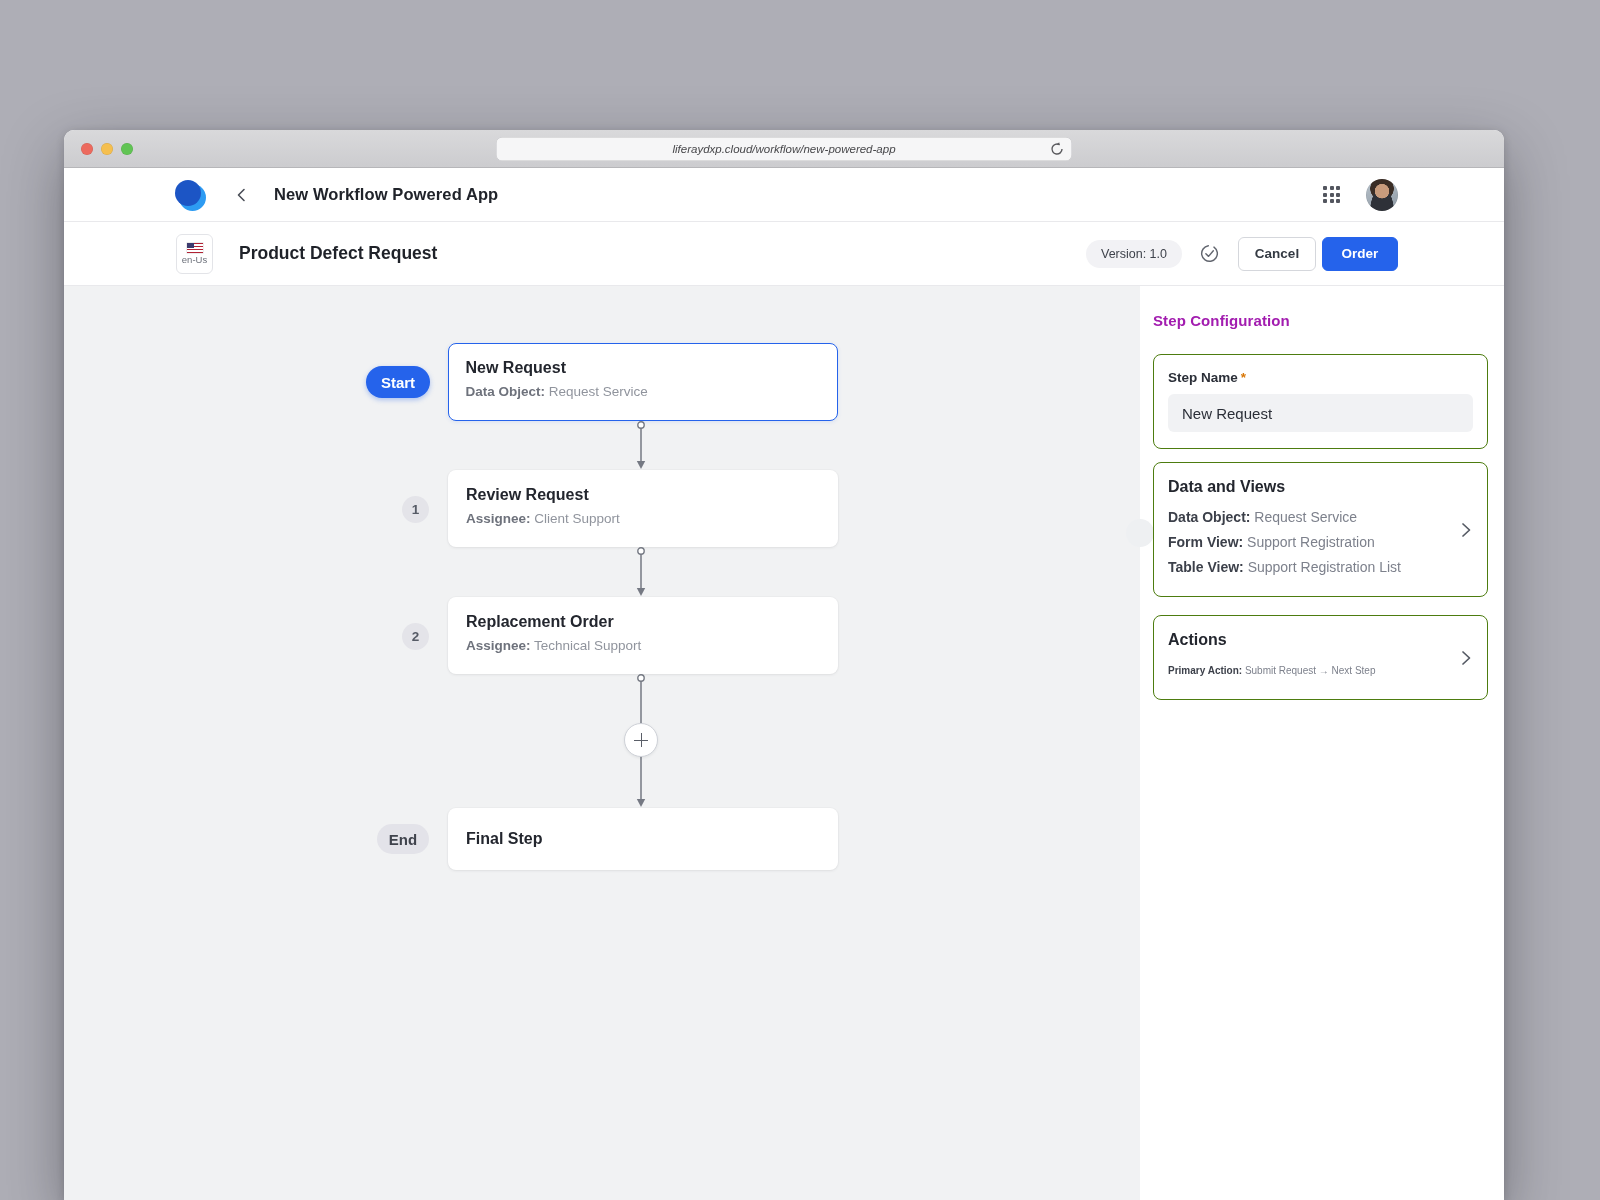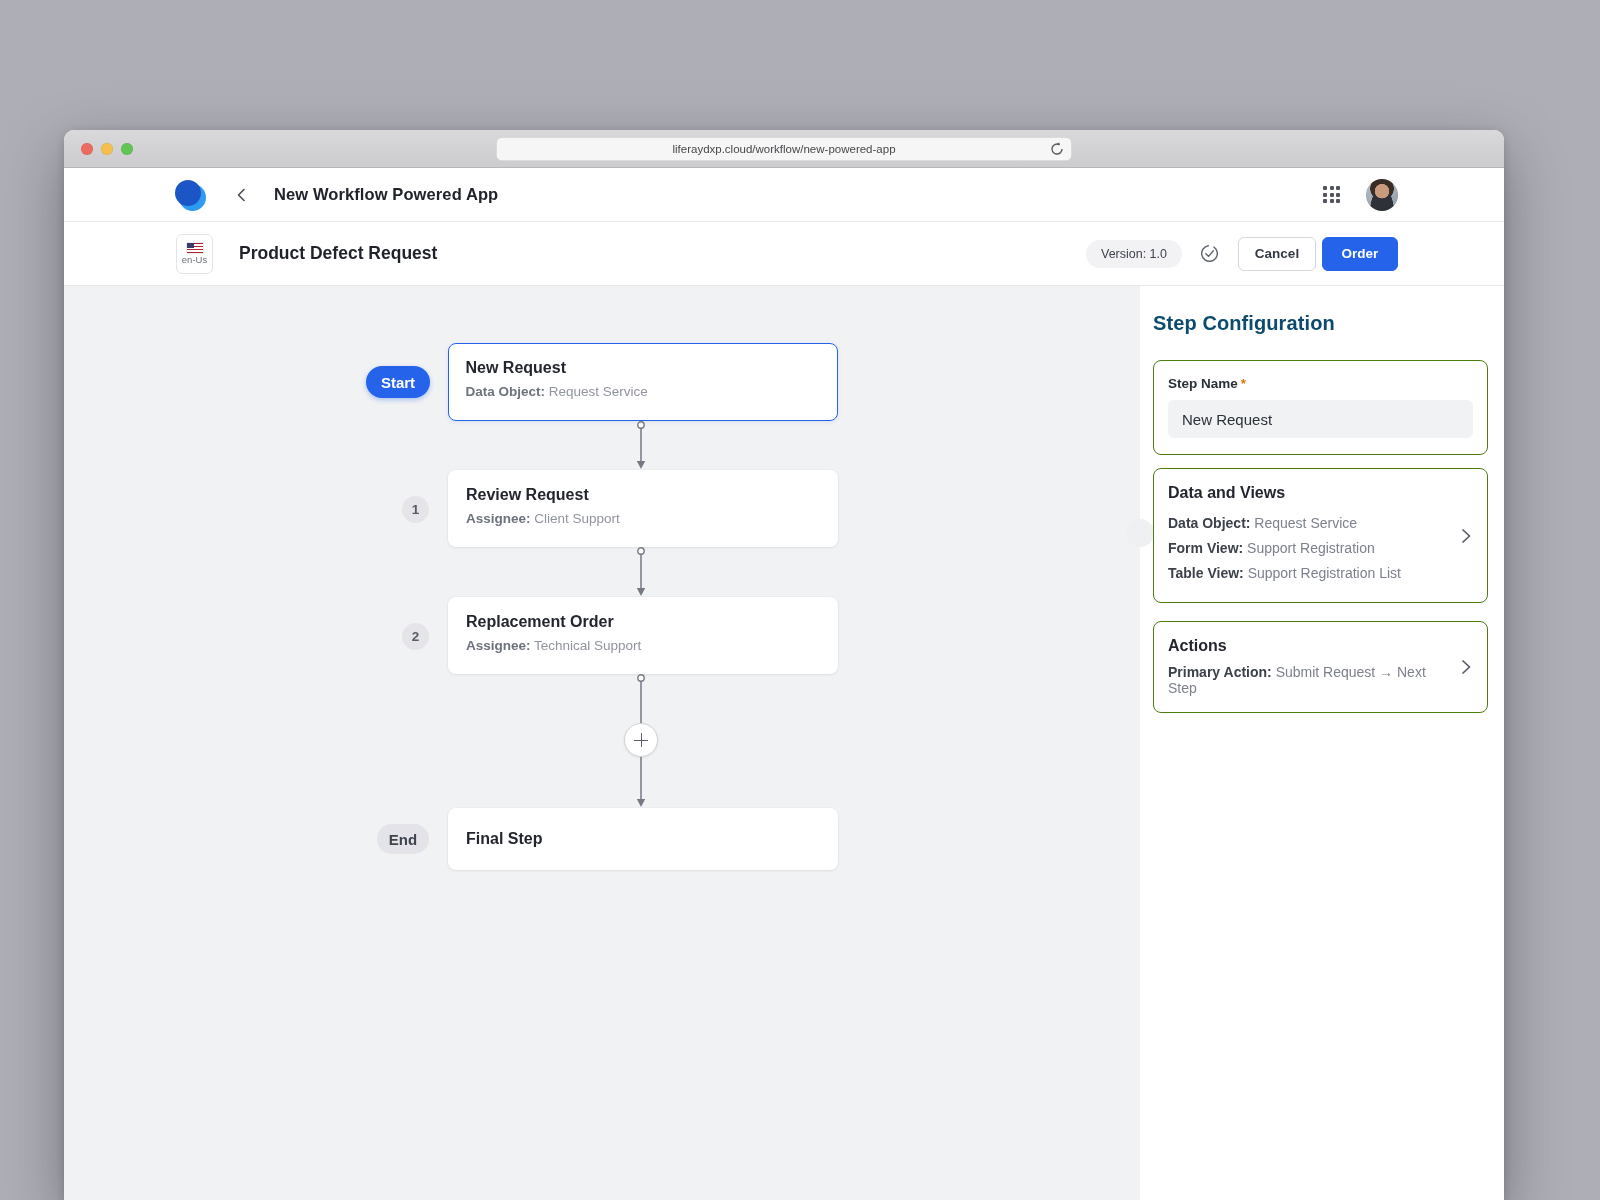--- a/index.html
+++ b/index.html
@@ -24,21 +24,21 @@
   }
   .traffic { position:absolute; left:17px; top:13px; display:flex; gap:8px; }
   .light { width:12px; height:12px; border-radius:50%; box-shadow:inset 0 0 0 .5px rgba(0,0,0,.12); }
   .light.red{background:#ec6a5e;} .light.yellow{background:#f5bf4f;} .light.green{background:#61c454;}
   .urlbar {
     position:absolute; left:50%; top:7px; transform:translateX(-50%);
     width:576px; height:24px; background:#f6f6f7; border-radius:6px;
     box-shadow:inset 0 0 0 .5px #bfbfc2;
     display:flex; align-items:center; justify-content:center;
   }
-  .url-text { font-size:11.5px; color:#47474a; }
+  .url-text { font-size:11.5px; color:#47474a;font-style:italic; }
   .reload { position:absolute; right:7px; top:4px; width:16px; height:16px; cursor:pointer; }
 
   
   .app-header {
     height:54px; flex:0 0 54px; background:#fff; border-bottom:1px solid #e9e9ec;
     display:flex; align-items:center; padding:0 106px 0 110px;text-align:center;
   }
   .logo { position:relative; width:32px; height:32px; flex:0 0 32px; }
   .logo::before { content:""; position:absolute; right:0; bottom:0; width:27px; height:27px; border-radius:50%; background:#2d9bf2; }
   .logo::after  { content:""; position:absolute; left:1px; top:1px; width:26px; height:26px; border-radius:50%; background:#1c55c5; }
@@ -119,37 +119,37 @@
   .plus-btn::before, .plus-btn::after { content:""; position:absolute; background:#5a5e68; }
   .plus-btn::before { left:9px; top:15.5px; width:14px; height:1.6px; }
   .plus-btn::after { left:15.5px; top:9px; width:1.6px; height:14px; }
 
   
   .sidebar { width:364px; flex:0 0 364px; background:#fff; position:relative; padding:26px 16px 0 13px; }
   .panel-handle {
     position:absolute; left:-14px; top:233px; width:28px; height:28px; border-radius:50%;
     background:#eef0f2; cursor:pointer;
   }
-  .panel-title { font-size:20px; font-weight:bold; color:#0c4a6e; letter-spacing:.1px; margin-bottom:25px; }
+  .panel-title { font-size:15px; font-weight:bold; color:#a21caf; letter-spacing:.1px; margin-bottom:25px; }
   .side-card {
     border:1px solid #4d7c0f; border-radius:8px; background:#fff; margin-bottom:13px;
     padding:15px 14px 16px; position:relative;
   }
   .field-label { font-size:13.5px; font-weight:bold; color:#2b2f38; margin-bottom:9px; }
   .required { color:#d97706; margin-left:3px; }
   .field-input {
     width:100%; height:38px; background:#f1f2f4; border:none; outline:none; border-radius:6px;
     padding:0 14px; font-size:15px; color:#2b2f38; font-family:inherit;
   }
   .side-card-title { font-size:16px; font-weight:bold; color:#23262e; margin-bottom:9px; }
   .side-row { font-size:14px; color:#7d818c; line-height:25px; }
   .side-row b { color:#3c404a; font-weight:bold; }
   .side-card.linked { padding-right:44px; cursor:pointer; }
   .chev-right { position:absolute; right:12px; top:50%; transform:translateY(-50%); width:18px; height:18px; }
-  .actions-text { font-size:14px; color:#7d818c; line-height:16px; }
+  .actions-text { font-size:10px; color:#7d818c; line-height:25px; }
   .actions-text b { color:#3c404a; font-weight:bold; }
 </style>
 </head>
 <body>
 
 <div class="window">
 
   <div class="chrome">
     <div class="traffic">
       <div class="light red"></div>

